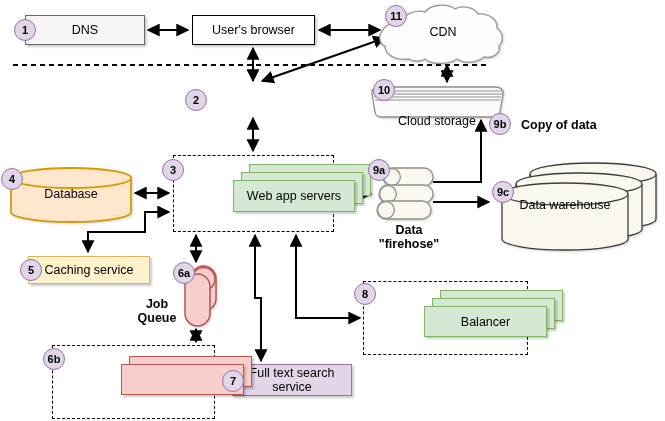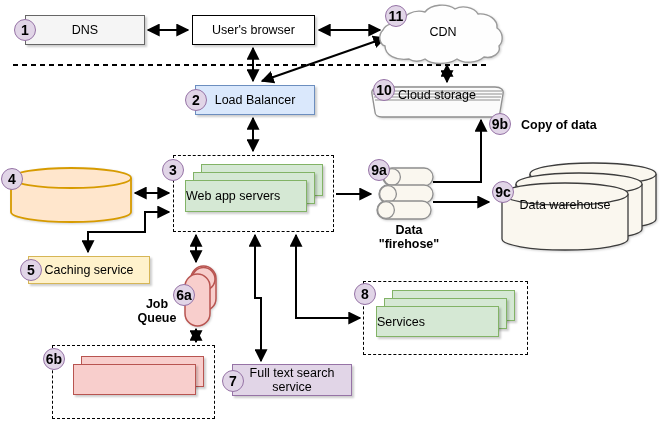--- a/index.html
+++ b/index.html
@@ -12,29 +12,29 @@
   svg.layer { z-index:1; }
   .node {
     position:absolute; box-sizing:border-box; display:flex;
     align-items:center; justify-content:center; text-align:center;
     z-index:3; line-height:1.15;
   }
   .shadow { box-shadow:1.5px 1.5px 2px rgba(0,0,0,0.2); }
   .dashedbox { position:absolute; box-sizing:border-box; border:1.5px dashed #000; z-index:2; }
   .stackrect {
     position:absolute; box-sizing:border-box; z-index:3;
-    display:flex; align-items:center; justify-content:flex-start;
+    display:flex; align-items:center; justify-content:center;margin-left:48px;
   }
   .green { background:#d5e8d4; border:1.5px solid #82b366; }
   .pink  { background:#f8cecc; border:1.5px solid #b85450; }
   .badge {
     position:absolute; width:22px; height:22px; border-radius:50%;
     background:#e1d5e7; border:1.5px solid #9673a6; box-sizing:border-box;
     display:flex; align-items:center; justify-content:center;
-    font-weight:bold; font-size:14px; z-index:6;
+    font-weight:bold; font-size:11px; z-index:6;
   }
   .lbl { position:absolute; z-index:4; text-align:center; line-height:1.15; }
   .bold { font-weight:bold; }
 </style>
 </head>
 <body>
 
 <div class="stage">
 
   <svg class="layer" width="665" height="421" viewBox="0 0 665 421">
@@ -124,60 +124,58 @@
   <div class="dashedbox" style="left:52px; top:345px; width:163px; height:74px;"></div>
 
   <div class="node shadow" style="left:25px; top:15px; width:120px; height:30px; background:#f5f5f5; border:1.5px solid #666;">
     <span>DNS</span>
   </div>
 
   <div class="node shadow" style="left:192px; top:15px; width:123px; height:30px; background:#fff; border:1.5px solid #000;">
     <span>User's browser</span>
   </div>
 
-  <div class="node shadow" style="left:195px; top:85px; width:120px; height:30px; background:#dae8fc; border:1.5px solid #6c8ebf;">
-    <span>Load Balancer</span>
-  </div>
 
   <div class="node shadow" style="left:28px; top:256px; width:122px; height:28px; background:#fff2cc; border:1.5px solid #d6b656;">
     <span>Caching service</span>
   </div>
 
   <div class="node shadow" style="left:232px; top:364px; width:120px; height:32px; background:#e1d5e7; border:1.5px solid #9673a6; padding:0 8px;">
     <span>Full text search service</span>
   </div>
 
   <div class="stackrect green shadow" style="left:201px; top:164px; width:122px; height:32px;"></div>
   <div class="stackrect green shadow" style="left:193px; top:172px; width:122px; height:32px;"></div>
   <div class="stackrect green shadow" style="left:185px; top:180px; width:122px; height:32px;">
     <span>Web app servers</span>
   </div>
 
   <div class="stackrect green shadow" style="left:392px; top:290px; width:123px; height:31px;"></div>
   <div class="stackrect green shadow" style="left:384px; top:298px; width:123px; height:31px;"></div>
   <div class="stackrect green shadow" style="left:376px; top:306px; width:123px; height:31px;">
-    <span>Services</span>
+    <span>Balancer</span>
   </div>
 
   <div class="stackrect pink shadow" style="left:81px; top:356px; width:123px; height:31px;"></div>
   <div class="stackrect pink shadow" style="left:73px; top:364px; width:123px; height:31px;"></div>
 
   <div class="lbl" style="left:413px; top:25px; width:60px;">CDN</div>
-  <div class="lbl" style="left:378px; top:88px; width:118px;">Cloud storage</div>
+  <div class="lbl" style="left:378px; top:114px; width:118px;">Cloud storage</div>
+  <div class="lbl" style="left:12px; top:187px; width:118px;">Database</div>
   <div class="lbl" style="left:506px; top:198px; width:118px;">Data warehouse</div>
   <div class="lbl bold" style="left:378px; top:223px; width:62px;">Data "firehose"</div>
   <div class="lbl bold" style="left:521px; top:118px; width:92px; text-align:left;">Copy of data</div>
   <div class="lbl bold" style="left:133px; top:297px; width:48px;">Job Queue</div>
 
   <div class="badge" style="left:14px;  top:19px;">1</div>
   <div class="badge" style="left:185px; top:89px;">2</div>
   <div class="badge" style="left:162px; top:159px;">3</div>
   <div class="badge" style="left:1px;   top:168px;">4</div>
   <div class="badge" style="left:20px;  top:259px;">5</div>
-  <div class="badge" style="left:173px; top:284px;">6a</div>
+  <div class="badge" style="left:173px; top:262px;">6a</div>
   <div class="badge" style="left:43px;  top:348px;">6b</div>
   <div class="badge" style="left:222px; top:370px;">7</div>
   <div class="badge" style="left:354px; top:283px;">8</div>
   <div class="badge" style="left:368px; top:159px;">9a</div>
   <div class="badge" style="left:489px; top:113px;">9b</div>
   <div class="badge" style="left:492px; top:181px;">9c</div>
   <div class="badge" style="left:373px; top:79px;">10</div>
   <div class="badge" style="left:385px; top:5px;">11</div>
 
 </div>

